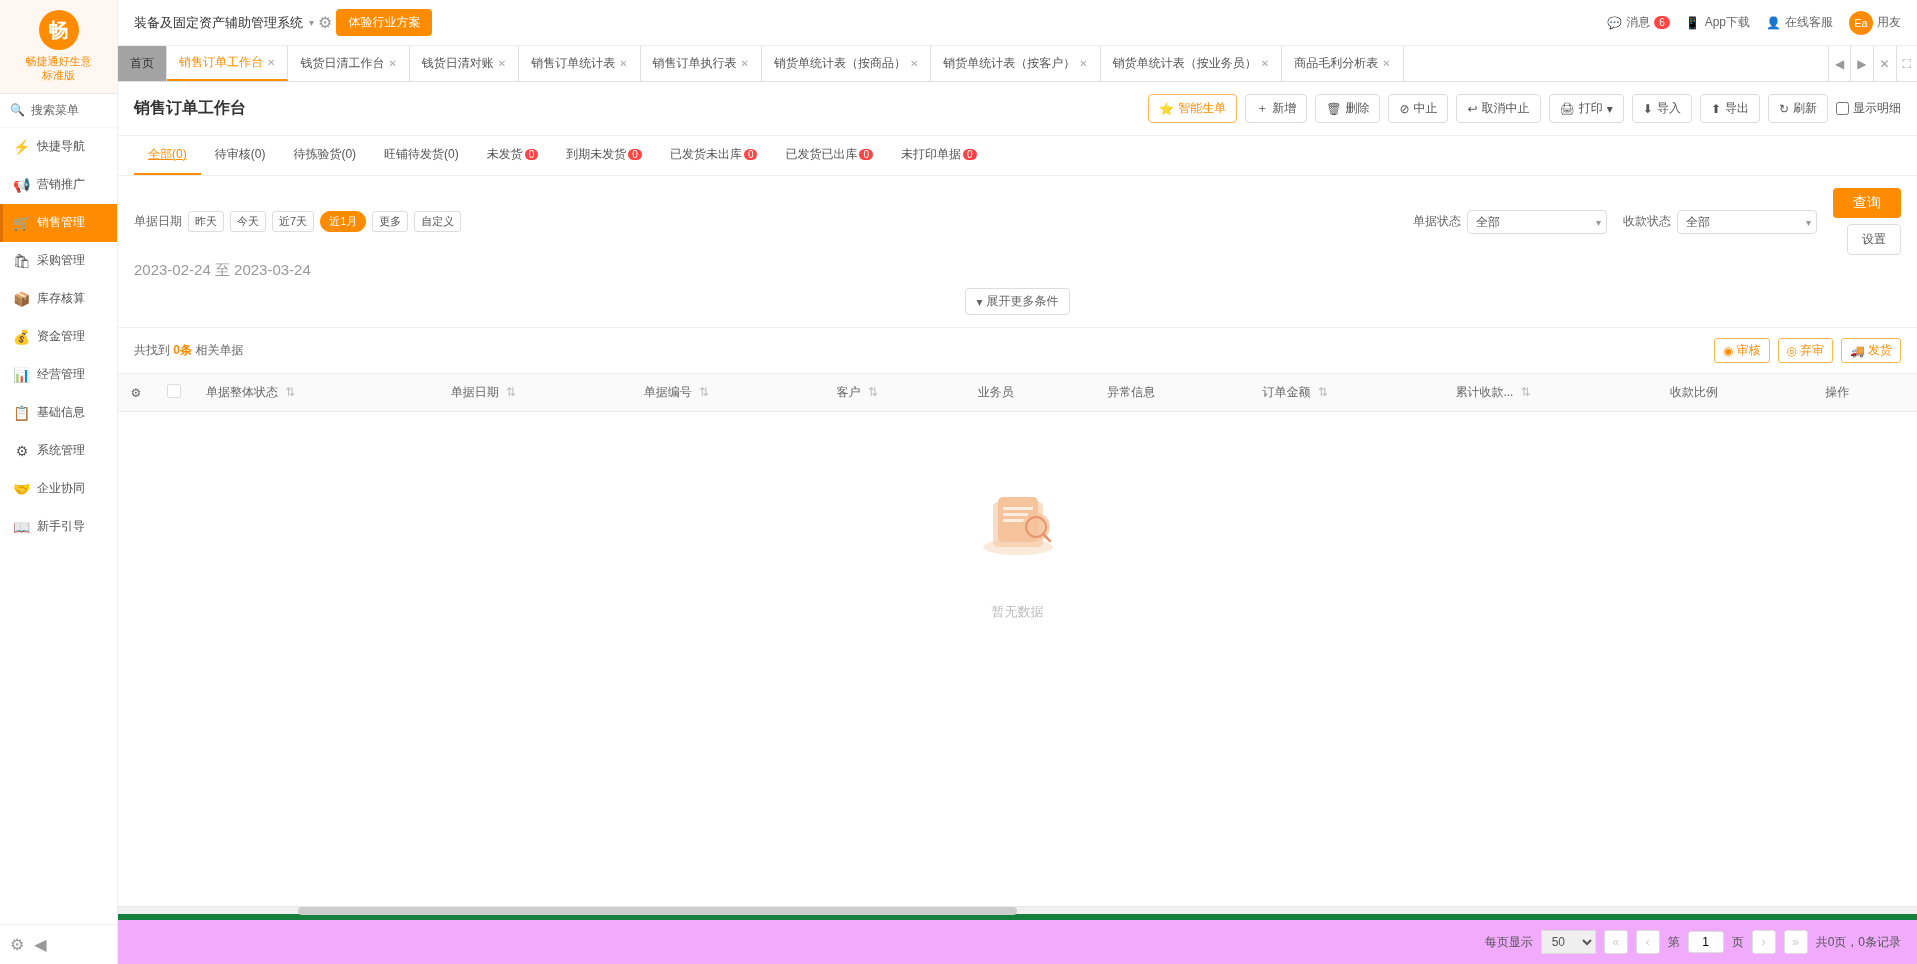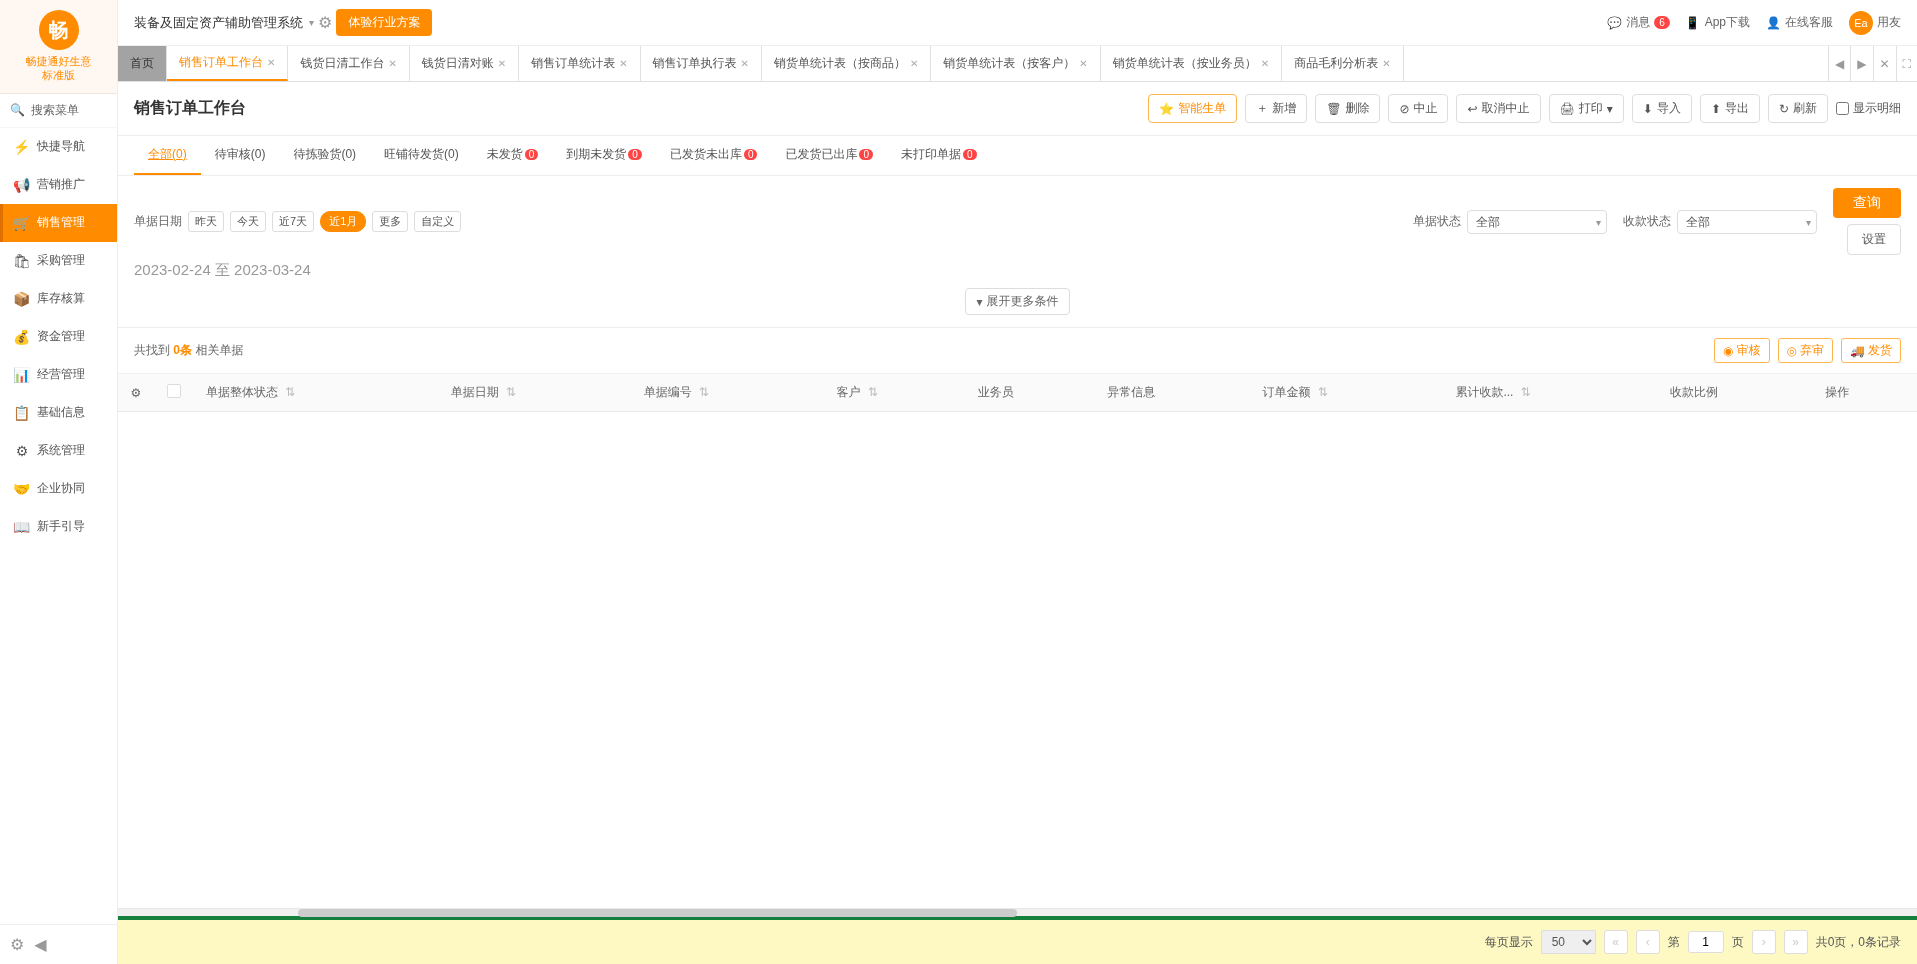--- a/index.html
+++ b/index.html
@@ -88,21 +88,21 @@
     table th .sort-icon { color: #bbb; margin-left: 4px; }
     .col-checkbox { width: 40px; text-align: center; }
     .col-settings { width: 36px; text-align: center; }
 
     
     .empty-state { display: flex; flex-direction: column; align-items: center; justify-content: center; padding: 60px 0; }
     .empty-icon { font-size: 80px; color: #f5c49c; margin-bottom: 12px; }
     .empty-text { color: #bbb; font-size: 13px; }
 
     
-    .pagination { display: flex; align-items: center; justify-content: flex-end; padding: 10px 16px; border-top: 4px solid #15803d; background: #fef9c3; gap: 8px; font-size: 12px; color: #555; }
+    .pagination { display: flex; align-items: center; justify-content: flex-end; padding: 10px 16px; border-top: 6px solid #15803d; background: #f0abfc; gap: 8px; font-size: 12px; color: #555; }
     .page-size-select { border: 1px solid #ddd; border-radius: 1px; padding: 3px 6px; font-size: 12px; color: #555; }
     .page-btn { width: 24px; height: 24px; display: flex; align-items: center; justify-content: center; border: 1px solid #ddd; border-radius: 3px; cursor: pointer; color: #555; background: #fff; }
     .page-btn.disabled { color: #ccc; cursor: not-allowed; }
     .page-input { width: 36px; border: 1px solid #ddd; border-radius: 3px; padding: 3px 4px; text-align: center; font-size: 12px; }
 
     .scrollbar-area { height: 8px; background: #f0f0f0; border-top: 1px solid #e8e8e8; position: relative; }
     .scrollbar-thumb { height: 8px; width: 40%; background: #ccc; border-radius: 4px; position: absolute; left: 10%; cursor: pointer; }
 
     .checkbox-custom { width: 14px; height: 14px; border: 1px solid #ddd; border-radius: 2px; display: inline-block; cursor: pointer; background: #fff; }
   </style>
@@ -447,20 +447,36 @@
               <th>
                 <span>操作</span>
               </th>
             </tr>
           </thead>
           <tbody>
           </tbody>
         </table>
       </div>
 
+      <div class="empty-state">
+        <div class="empty-icon">
+          <svg width="100" height="100" viewBox="0 0 100 100">
+            <ellipse cx="50" cy="75" rx="35" ry="8" fill="#f5d5b8" opacity="0.5"></ellipse>
+            <rect x="25" y="30" width="50" height="45" rx="5" fill="#f5c49c" opacity="0.6"></rect>
+            <rect x="30" y="25" width="40" height="45" rx="5" fill="#f5c49c"></rect>
+            <rect x="35" y="35" width="30" height="3" rx="1" fill="#fff" opacity="0.7"></rect>
+            <rect x="35" y="41" width="25" height="3" rx="1" fill="#fff" opacity="0.7"></rect>
+            <rect x="35" y="47" width="28" height="3" rx="1" fill="#fff" opacity="0.7"></rect>
+            <circle cx="68" cy="55" r="14" fill="#f5c49c" opacity="0.8"></circle>
+            <circle cx="68" cy="55" r="10" fill="none" stroke="#e8956e" stroke-width="2"></circle>
+            <line x1="75" y1="62" x2="82" y2="69" stroke="#e8956e" stroke-width="2.5" stroke-linecap="round"></line>
+          </svg>
+        </div>
+        <div class="empty-text">暂无数据</div>
+      </div>
     </div>
 
     <div class="scrollbar-area">
       <div class="scrollbar-thumb"></div>
     </div>
 
     <div class="pagination">
       <span>每页显示</span>
       <select class="page-size-select">
         <option value="50">50</option>

